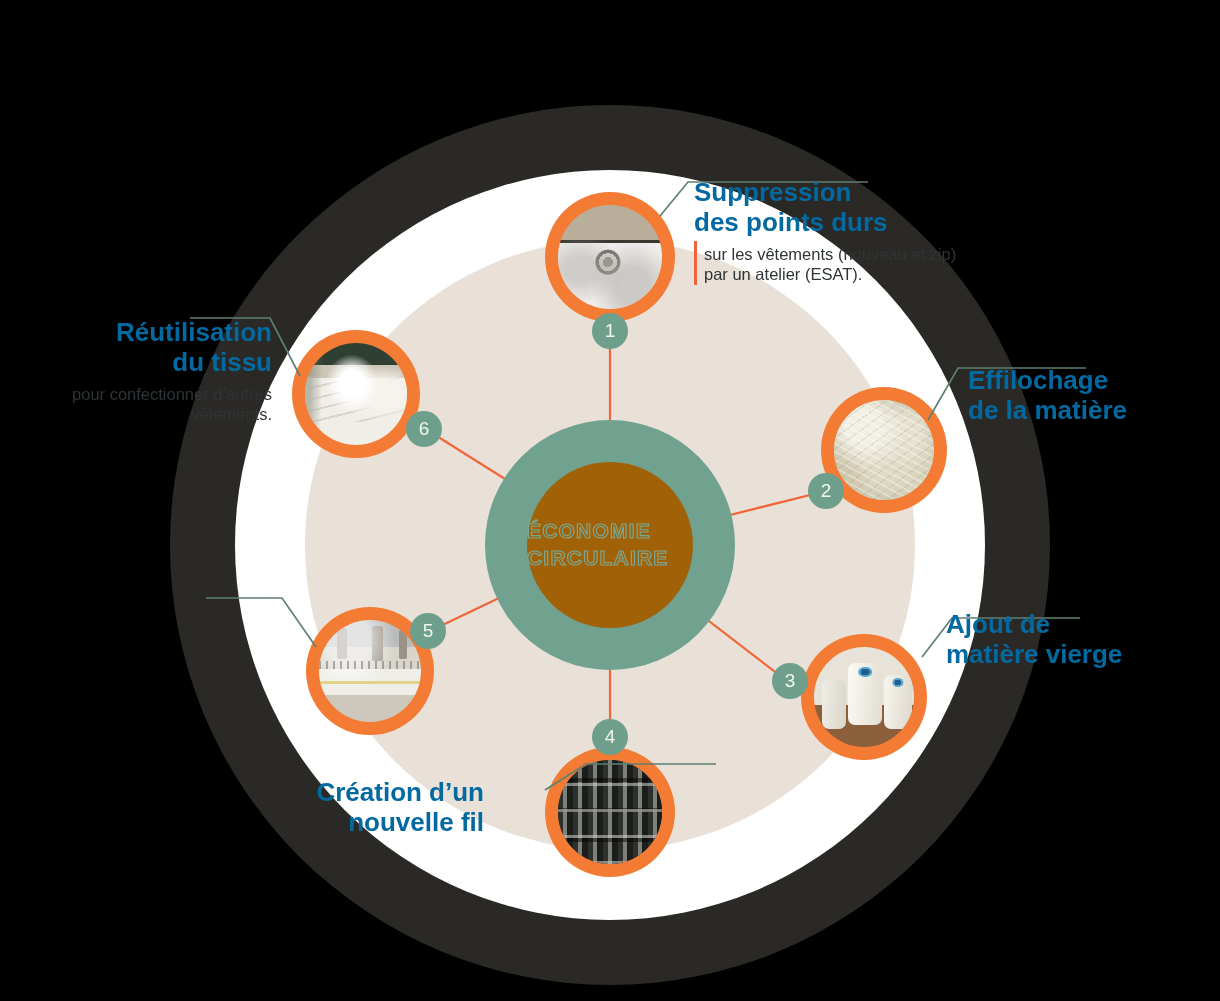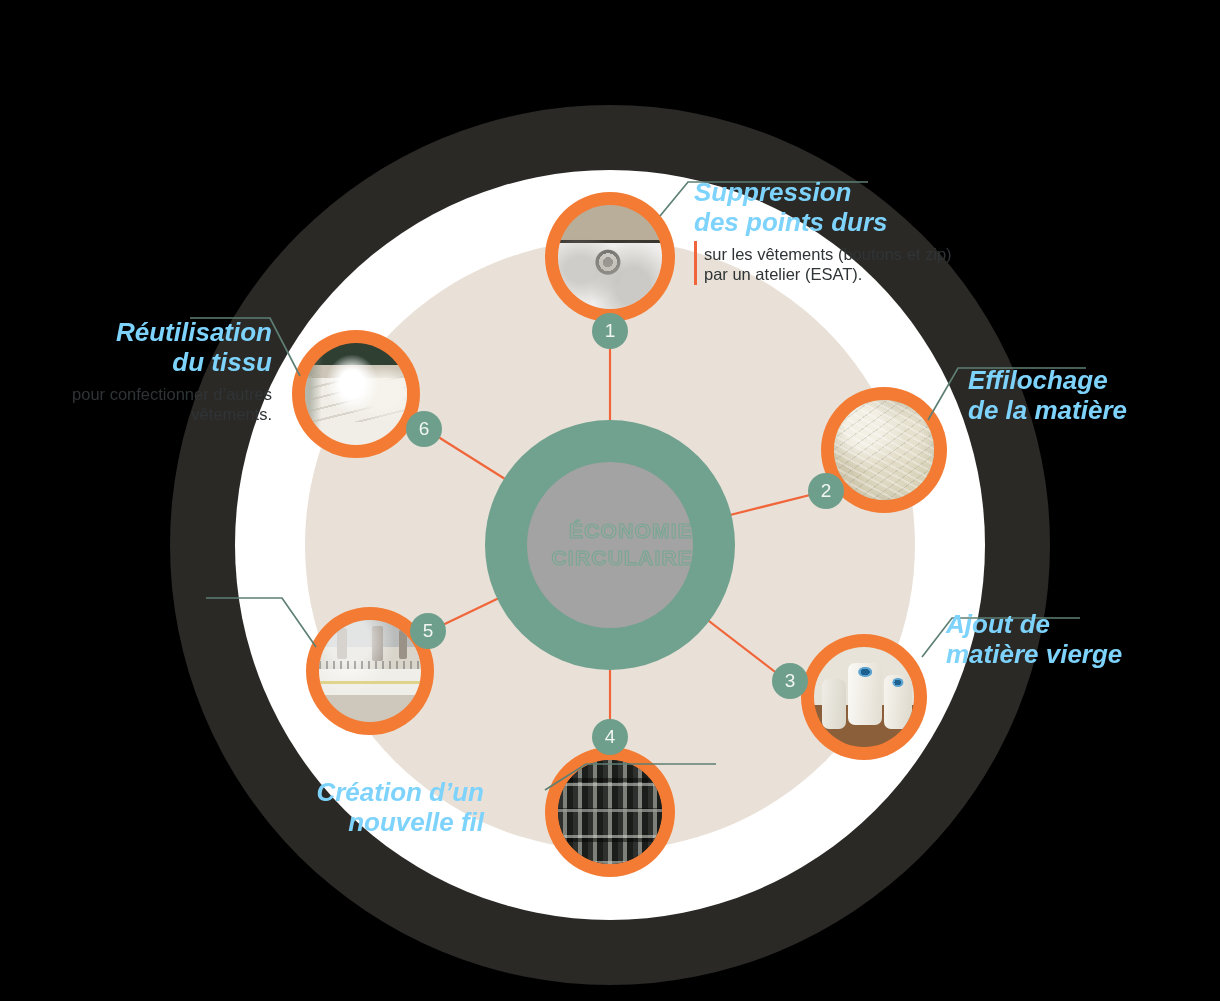--- a/index.html
+++ b/index.html
@@ -51,25 +51,25 @@
     border-radius: 50%;
     background: #71a18f;
     z-index: 6;
   }
   .hub-inner {
     position: absolute;
     left: 610px; top: 545px;
     width: 166px; height: 166px;
     margin: -83px 0 0 -83px;
     border-radius: 50%;
-    background: #a3a3a3;
+    background: #a16207;
     z-index: 7;
     display: flex;
     flex-direction: column;
-    align-items: flex-end;
+    align-items: flex-start;
     justify-content: center;
     line-height: 1.28;
   }
   .hub-line {
     font-size: 21px;
     font-weight: bold;
     letter-spacing: 1.2px;
     color: transparent;
     -webkit-text-stroke: 1.2px #79a794;
     text-align: center;
@@ -111,26 +111,25 @@
     transform: translate(-50%, -50%);
     z-index: 8;
   }
 
   
   .label {
     position: absolute;
     z-index: 10;
   }
   .label .title {
-    color: #7dd3fc;
+    color: #0369a1;
     font-weight: bold;
     font-size: 26px;
     line-height: 1.14;
     white-space: pre-line;
-    font-style: italic;
   }
   .label .sub {
     color: #2f3436;
     font-size: 16.5px;
     line-height: 1.2;
     white-space: pre-line;
     margin-top: 4px;
   }
   .label.align-right { text-align: right; }
   .label.align-left  { text-align: left; }
@@ -320,21 +319,21 @@
       <div class="ph ph6"></div>
     </div>
   </div>
   <div class="badge" style="left:424px; top:429px;">6</div>
 
   <div class="label align-left" style="left:694px; top:178px; width:300px;">
     <div class="title">Suppression
 des points durs</div>
     <div class="sub-wrap">
       <div class="bar"></div>
-      <div class="sub">sur les vêtements (boutons et zip)
+      <div class="sub">sur les vêtements (nouveau et zip)
 par un atelier (ESAT).</div>
     </div>
   </div>
 
   <div class="label align-left" style="left:968px; top:366px; width:260px;">
     <div class="title">Effilochage
 de la matière</div>
   </div>
 
   <div class="label align-left" style="left:946px; top:610px; width:260px;">

